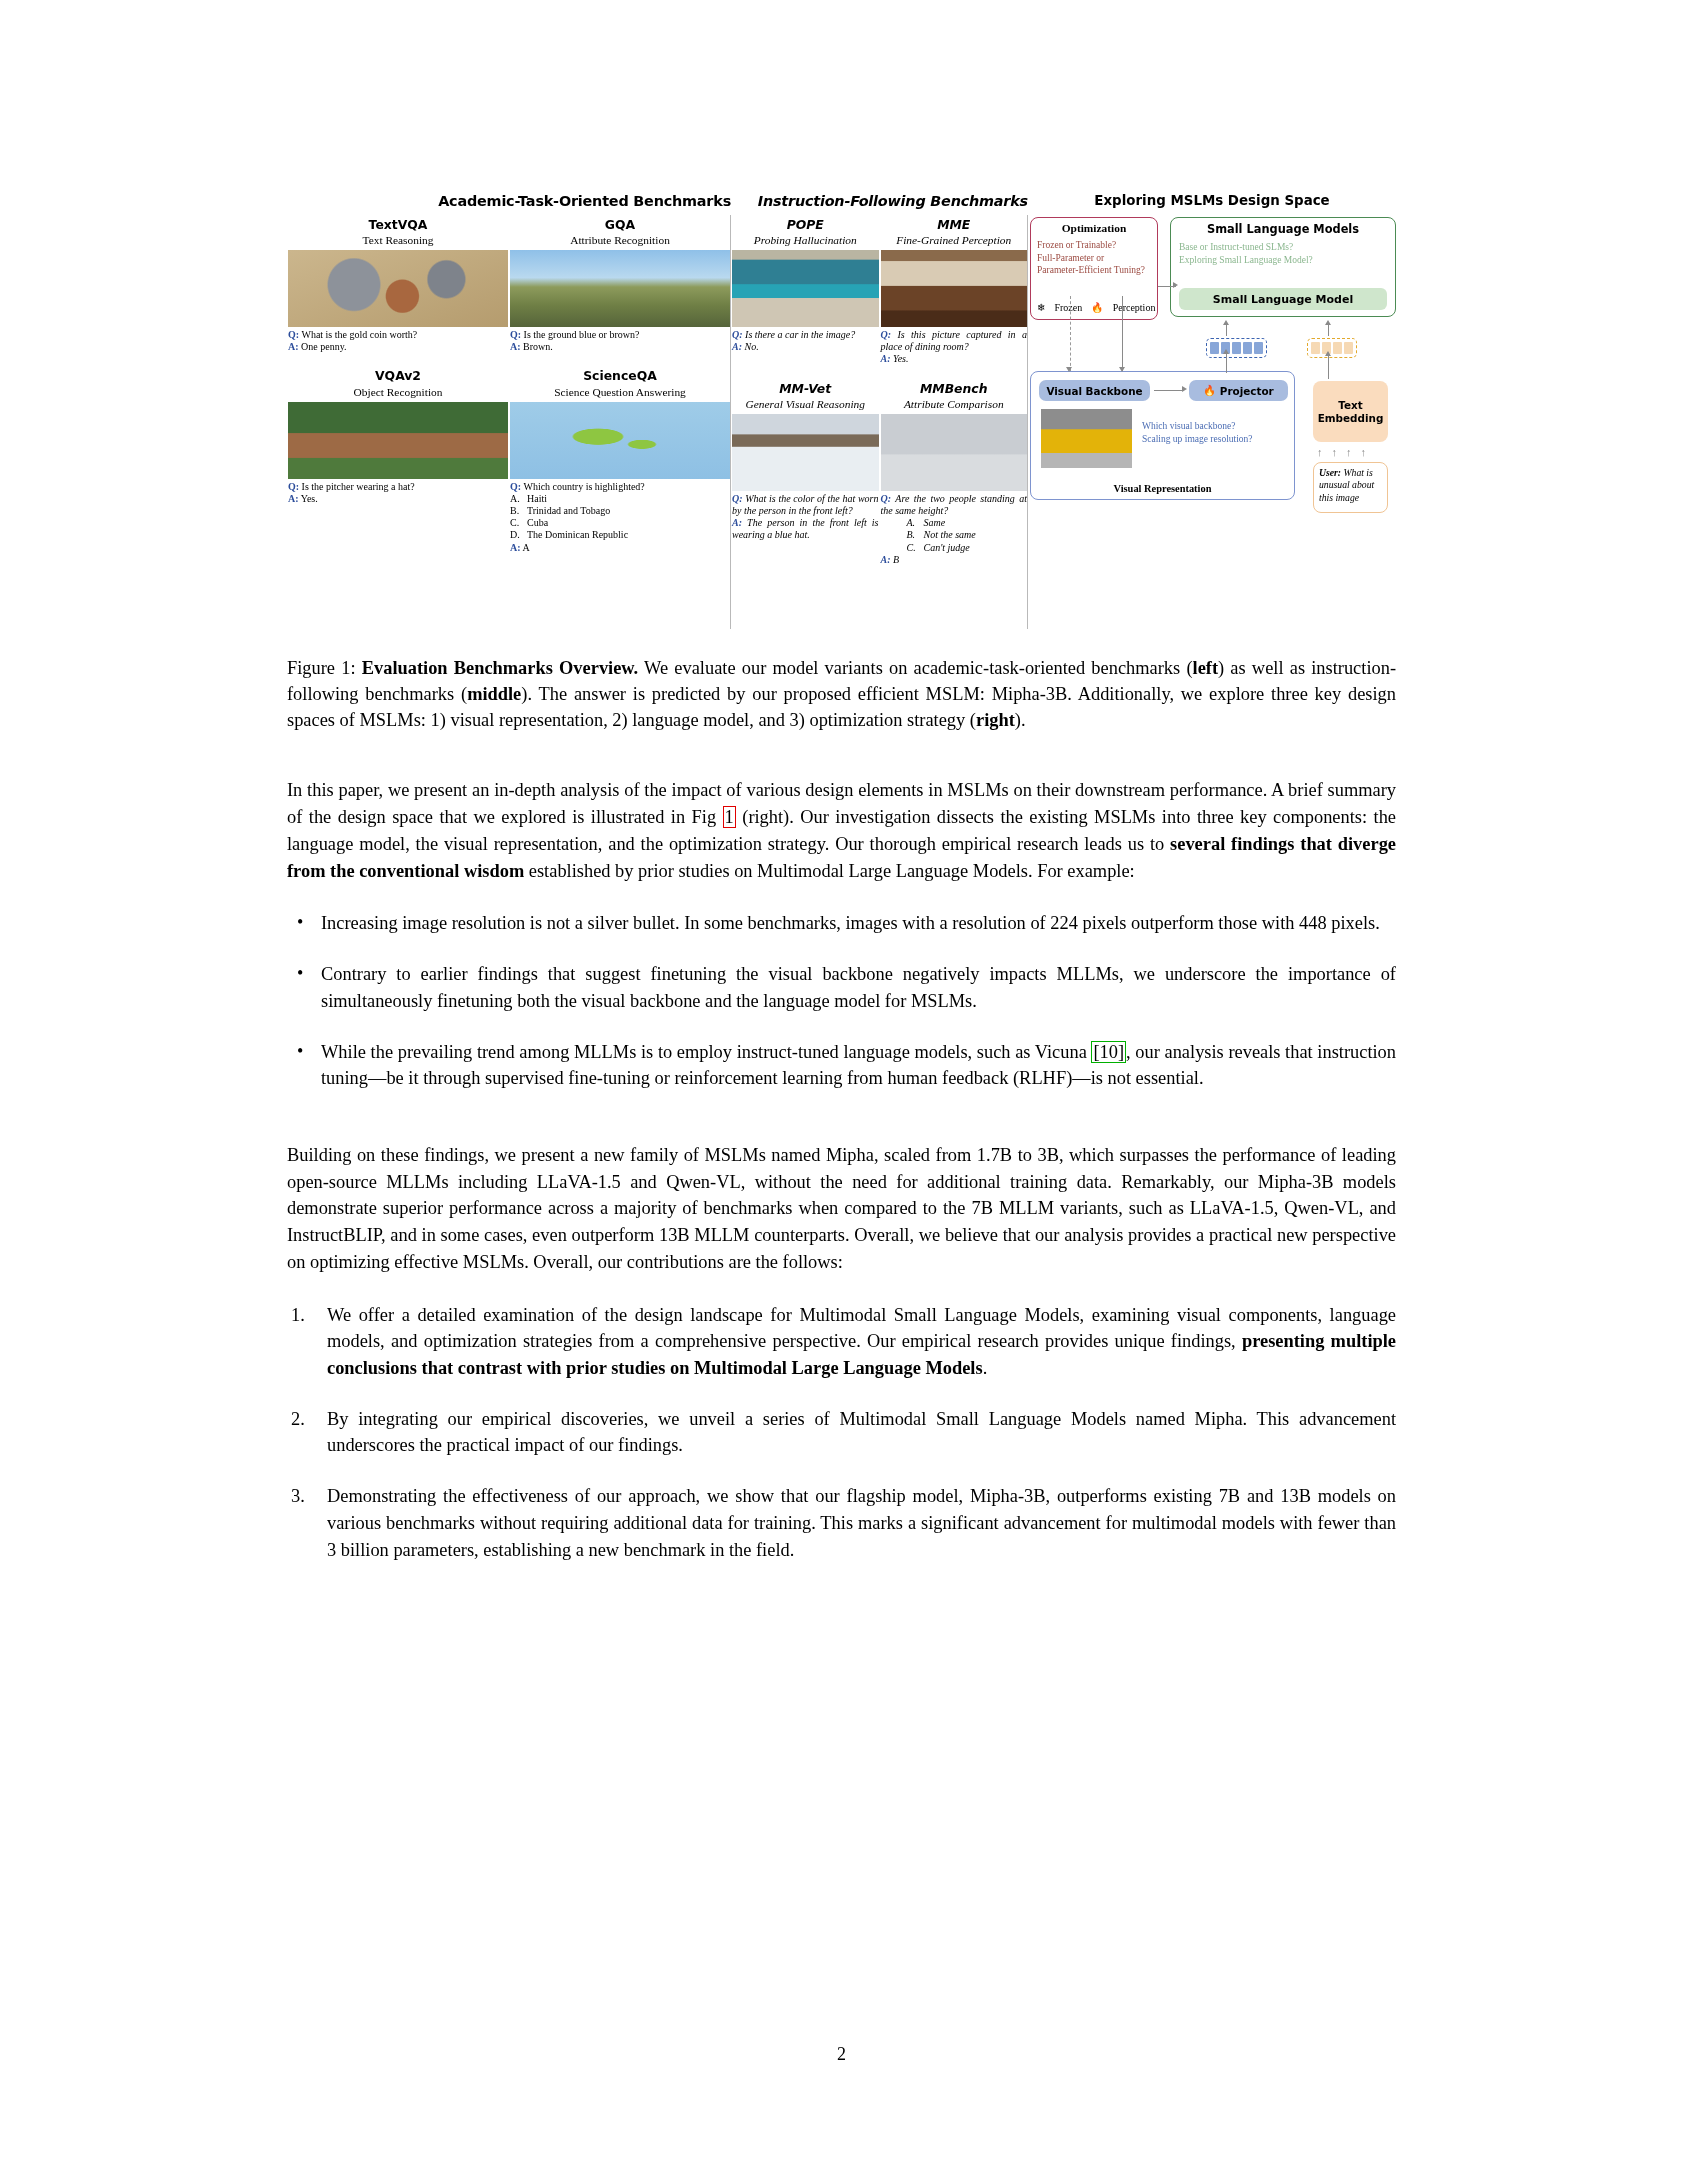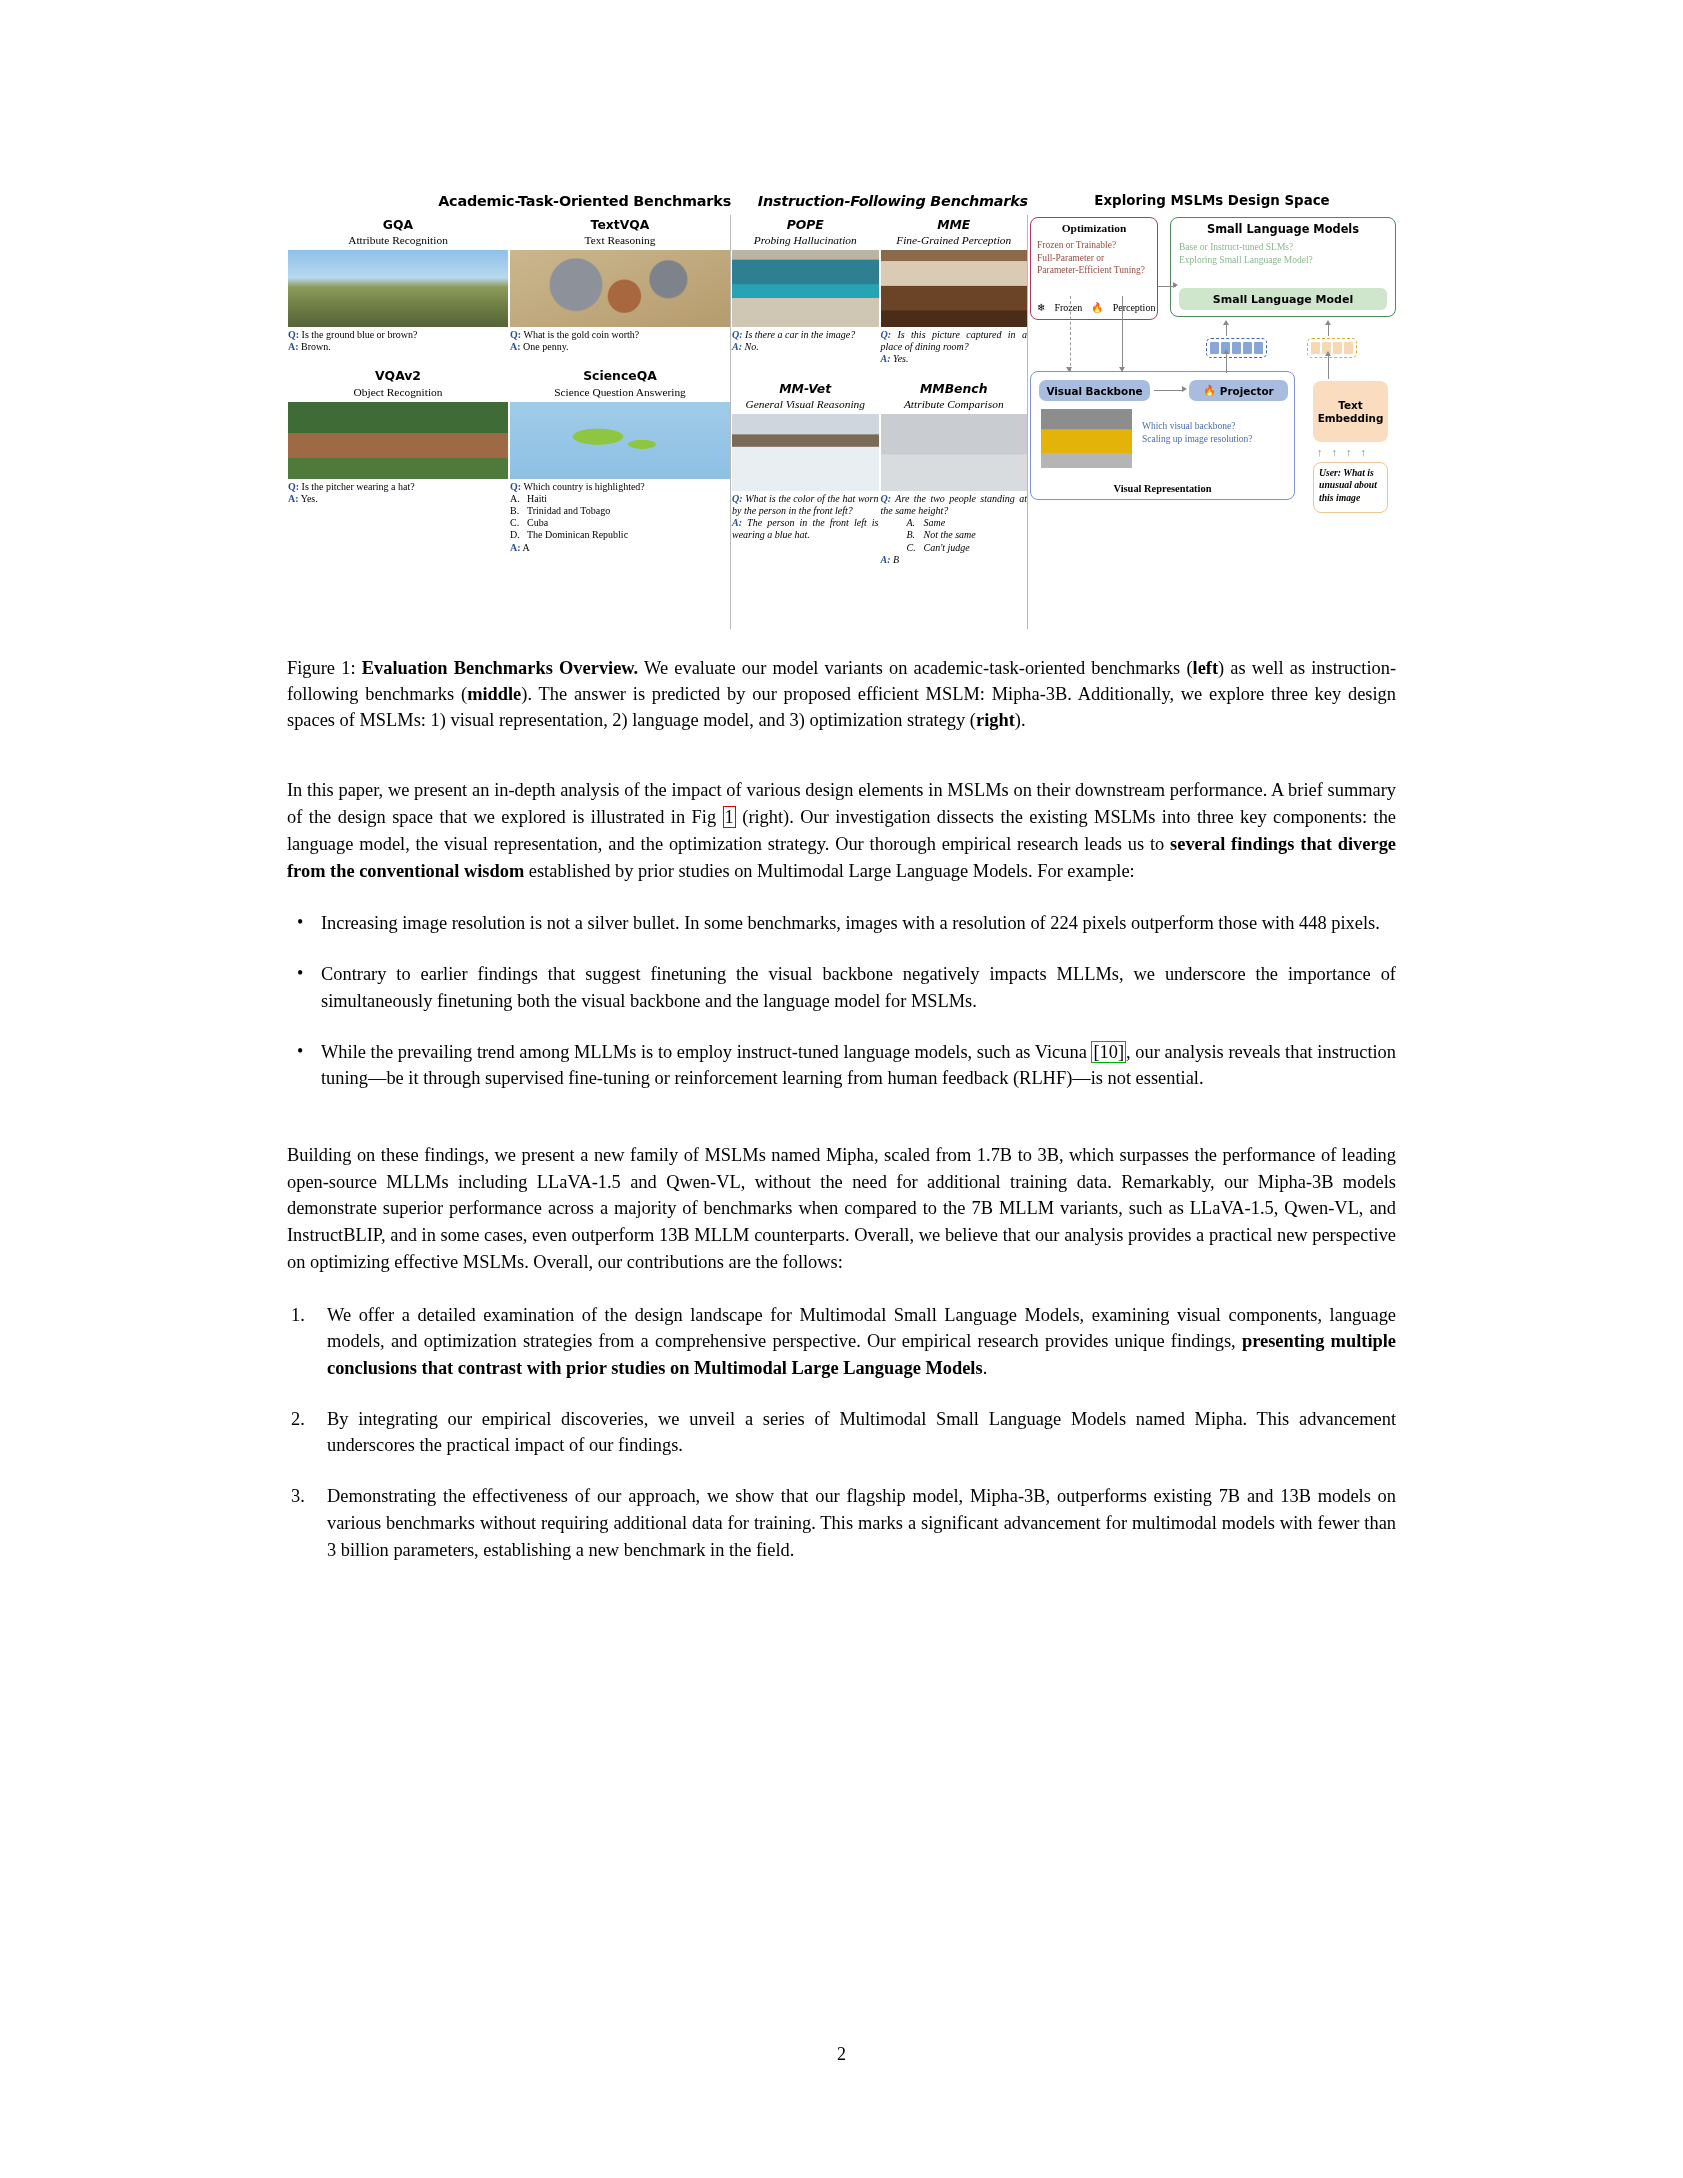--- a/index.html
+++ b/index.html
@@ -109,21 +109,21 @@
   .pill-vb{left:8px;top:8px;width:111px;height:21px;}
   .pill-pj{left:158px;top:8px;width:99px;height:21px;}
   .vis-img{position:absolute;left:10px;top:37px;width:91px;height:59px;}
   .vis-q{position:absolute;left:111px;top:48px;color:#4a6cb3;font-size:9.5px;line-height:1.34;}
   .vis-cap{position:absolute;left:0;right:0;bottom:5px;text-align:center;font-weight:bold;font-size:10.4px;}
 
   .bx-te{left:285px;top:188px;width:75px;height:61px;background:#fadcbe;border-radius:8px;
     display:flex;align-items:center;justify-content:center;text-align:center;
     font-family:"DejaVu Sans",sans-serif;font-weight:bold;font-size:10.4px;line-height:1.25;}
   .bx-user{left:285px;top:269px;width:75px;height:51px;border:1.2px solid #f0c494;background:#fff;
-    border-radius:8px;font-size:9.7px;line-height:1.28;padding:4px 5px;box-sizing:border-box;font-style:italic;font-weight:bold;}
+    border-radius:8px;font-size:9.7px;line-height:1.28;padding:4px 5px;box-sizing:border-box;font-style:italic;}
   .bx-user b{font-style:italic;}
 
   .ar{position:absolute;background:#8a8a8a;}
   .ar-v{width:1.3px;}
   .ar-h{height:1.3px;}
   .dash-v{position:absolute;width:0;border-left:1.3px dashed #9a9a9a;}
   .ahead{position:absolute;width:0;height:0;}
   .ahead-up{border-left:3.5px solid transparent;border-right:3.5px solid transparent;border-bottom:5px solid #8a8a8a;}
   .ahead-dn{border-left:3.5px solid transparent;border-right:3.5px solid transparent;border-top:5px solid #8a8a8a;}
   .ahead-rt{border-top:3.5px solid transparent;border-bottom:3.5px solid transparent;border-left:5px solid #8a8a8a;}
@@ -163,39 +163,39 @@
 <div class="page">
 <div class="content">
 
   <div class="figure">
     <div class="fig-cols">
 
       <div class="fig-left">
         <div class="grp-title">Academic-Task-Oriented Benchmarks</div>
         <div class="bench-grid">
           <div class="bench-cell">
+            <div class="bench-name">TextVQA</div>
+            <div class="bench-sub">Text Reasoning</div>
+            <div class="thumb im-coins"></div>
+            <div class="qa">
+              <span class="lbl">Q:</span>
+              <span>What is the gold coin worth?</span><br>
+              <span class="lbl">A:</span>
+              <span>One penny.</span>
+            </div>
+          </div>
+          <div class="bench-cell">
             <div class="bench-name">GQA</div>
             <div class="bench-sub">Attribute Recognition</div>
             <div class="thumb im-horse"></div>
             <div class="qa">
               <span class="lbl">Q:</span>
               <span>Is the ground blue or brown?</span><br>
               <span class="lbl">A:</span>
               <span>Brown.</span>
-            </div>
-          </div>
-          <div class="bench-cell">
-            <div class="bench-name">TextVQA</div>
-            <div class="bench-sub">Text Reasoning</div>
-            <div class="thumb im-coins"></div>
-            <div class="qa">
-              <span class="lbl">Q:</span>
-              <span>What is the gold coin worth?</span><br>
-              <span class="lbl">A:</span>
-              <span>One penny.</span>
             </div>
           </div>
         </div>
         <div class="row-gap"></div>
         <div class="bench-grid">
           <div class="bench-cell">
             <div class="bench-name">VQAv2</div>
             <div class="bench-sub">Object Recognition</div>
             <div class="thumb im-base"></div>
             <div class="qa">

